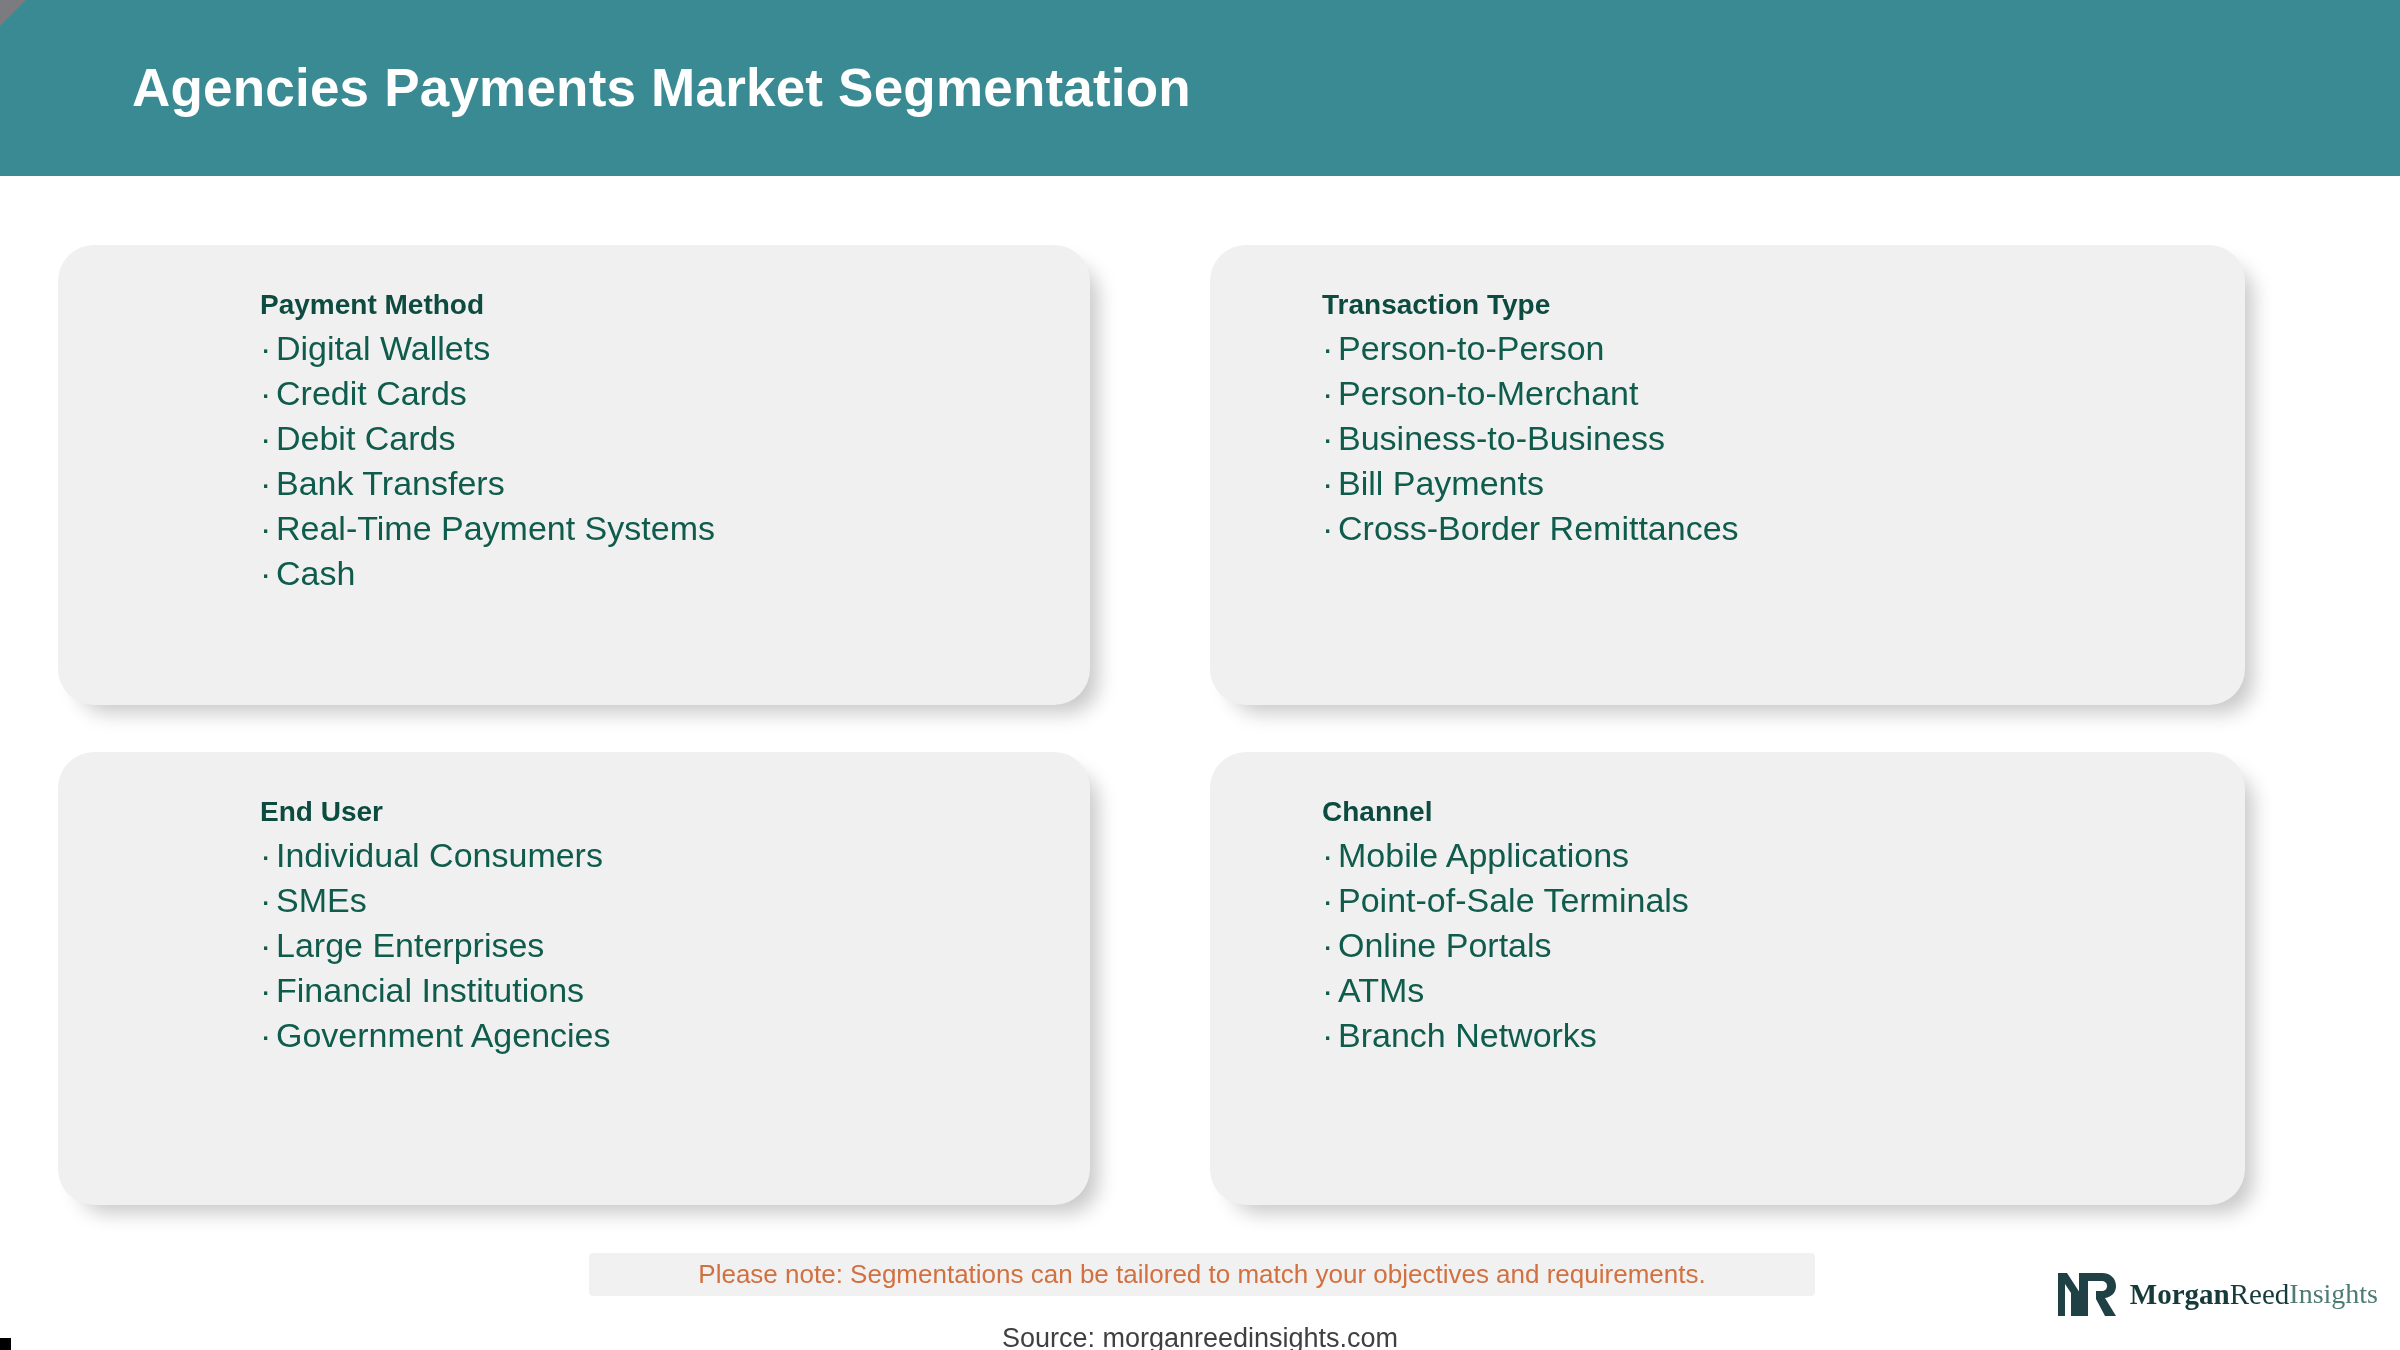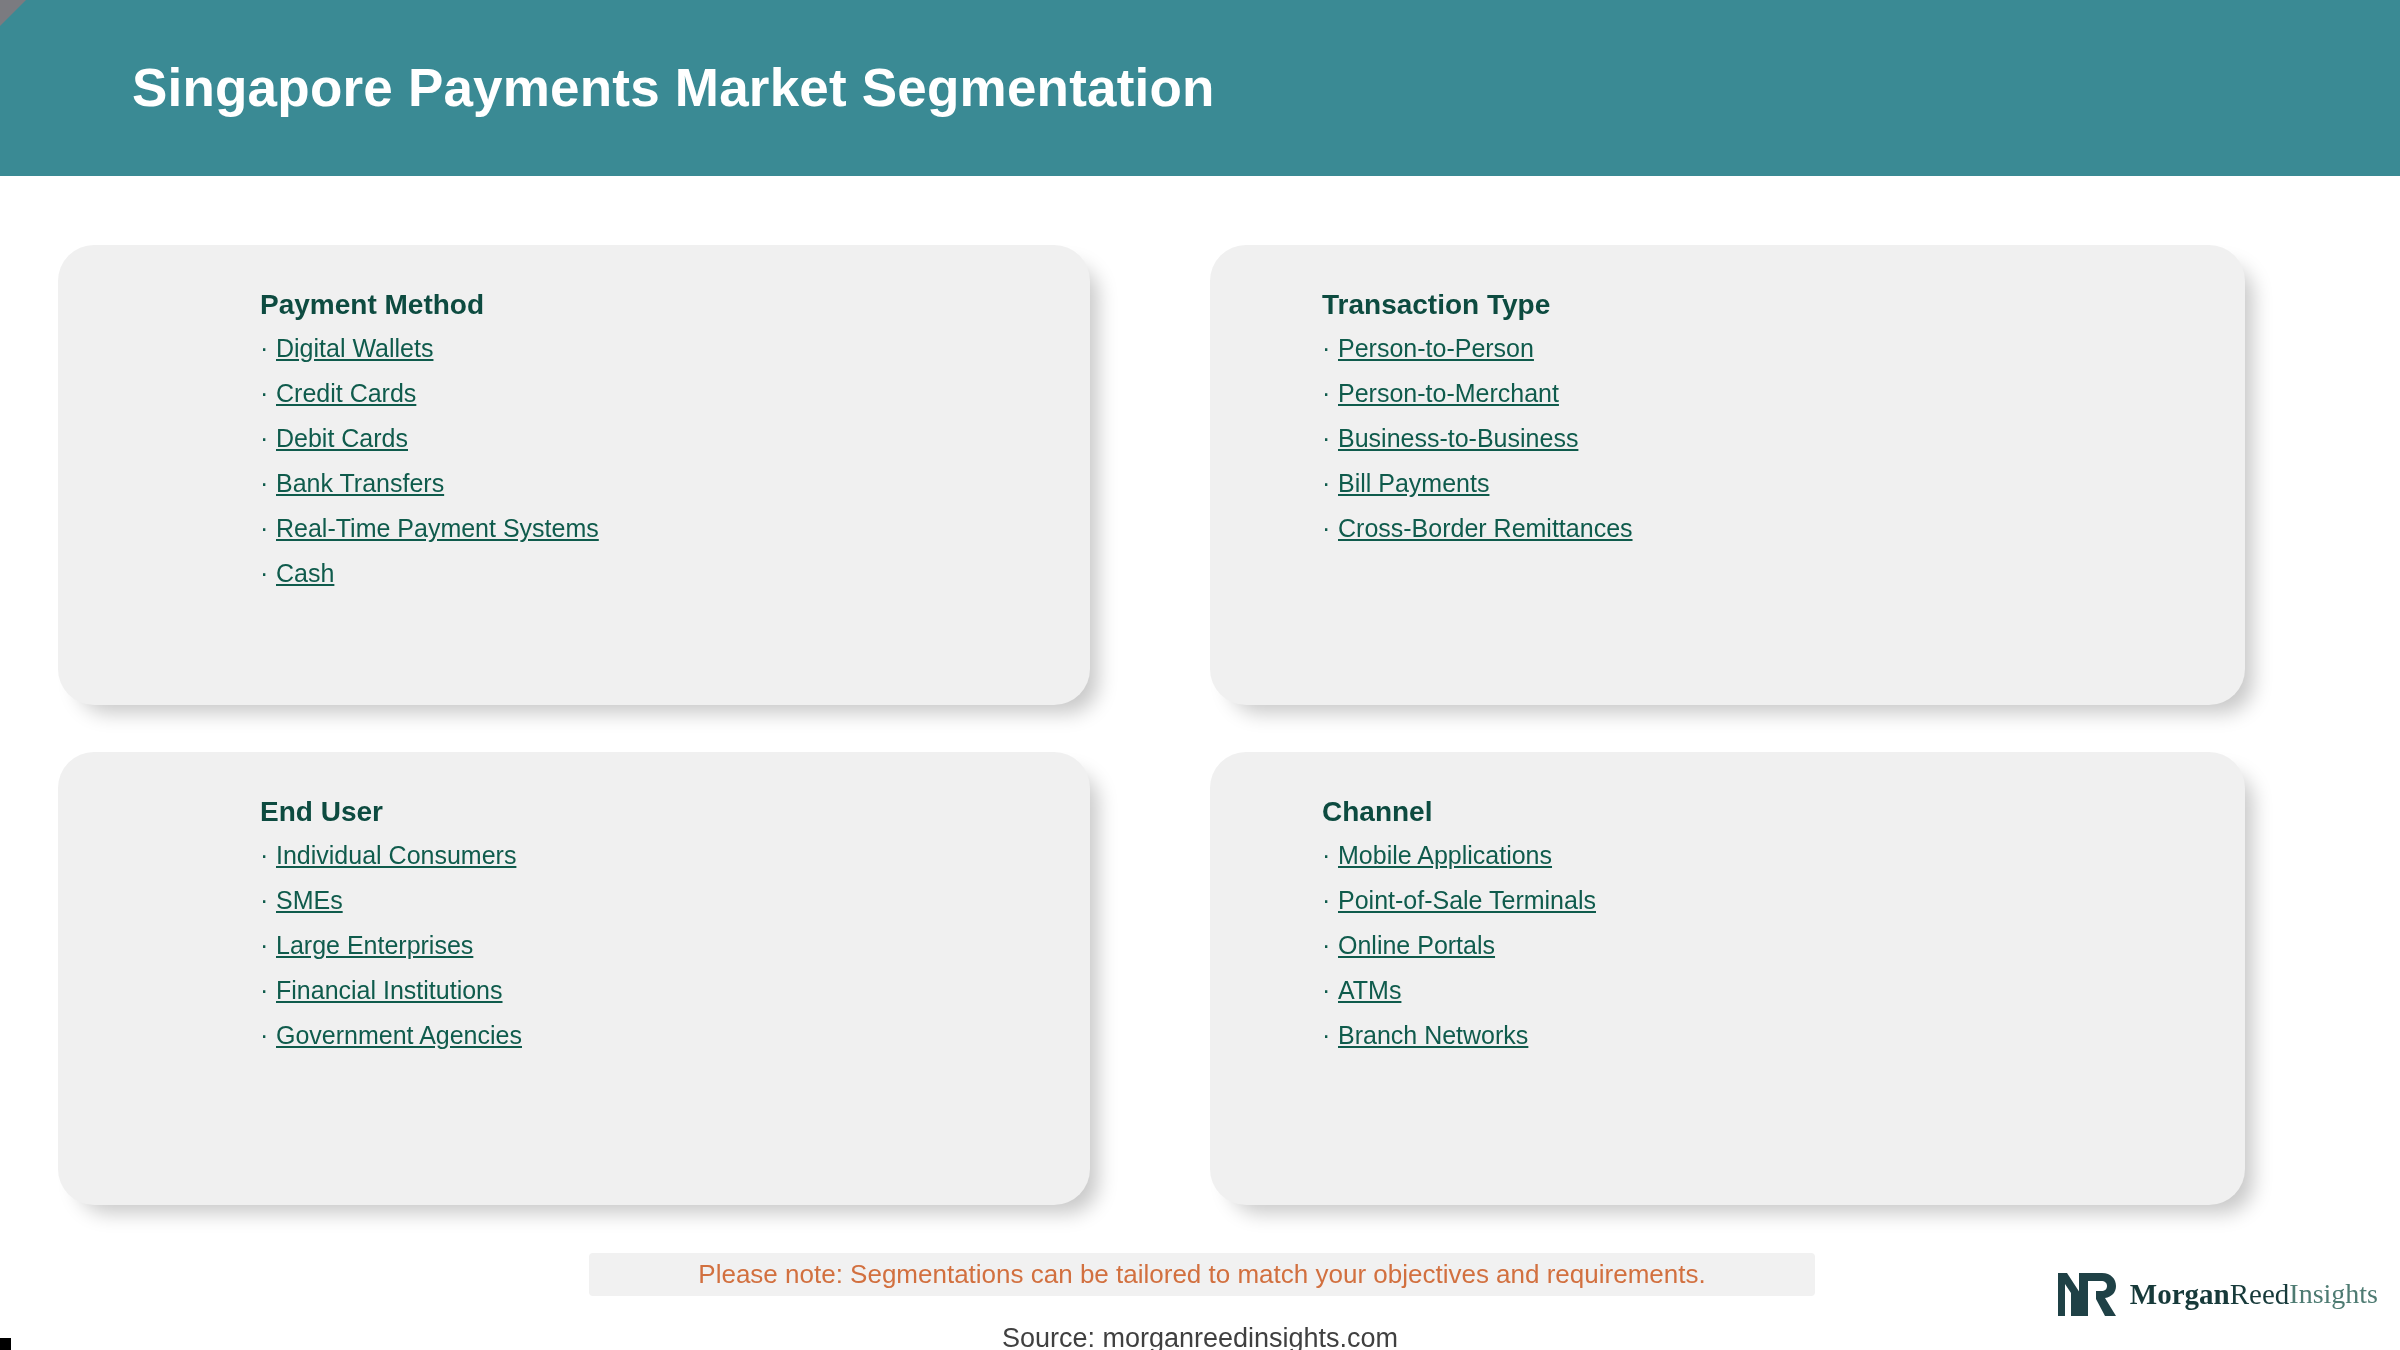--- a/index.html
+++ b/index.html
@@ -79,24 +79,23 @@
     line-height: 1.25;
     white-space: nowrap;
   }
   .card-list {
     list-style: none;
     margin: 0;
     padding: 0;
   }
   .card-list li {
     color: #0F5B4C;
-    font-size: 25px;
+    font-size: 34px;
     line-height: 45px;
     white-space: nowrap;
-    text-decoration: underline;
   }
   .card-list li .bullet {
     display: inline-block;
     width: 16px;
   }
 
   
   .note-box {
     position: absolute;
     left: 589px;
@@ -165,21 +164,21 @@
     top: 1338px;
     width: 11px;
     height: 12px;
     background: #000000;
   }
 </style>
 </head>
 <body>
 
 <div class="header">
-  <div class="header-title">Singapore Payments Market Segmentation</div>
+  <div class="header-title">Agencies Payments Market Segmentation</div>
 </div>
 <div class="corner-notch"></div>
 
 <div class="grid">
 
   <div class="card card-col-left card-row-top">
     <div class="card-inner-left">
       <h2 class="card-heading">Payment Method</h2>
       <ul class="card-list">
         <li><span class="bullet">·</span><span>Digital Wallets</span></li>

